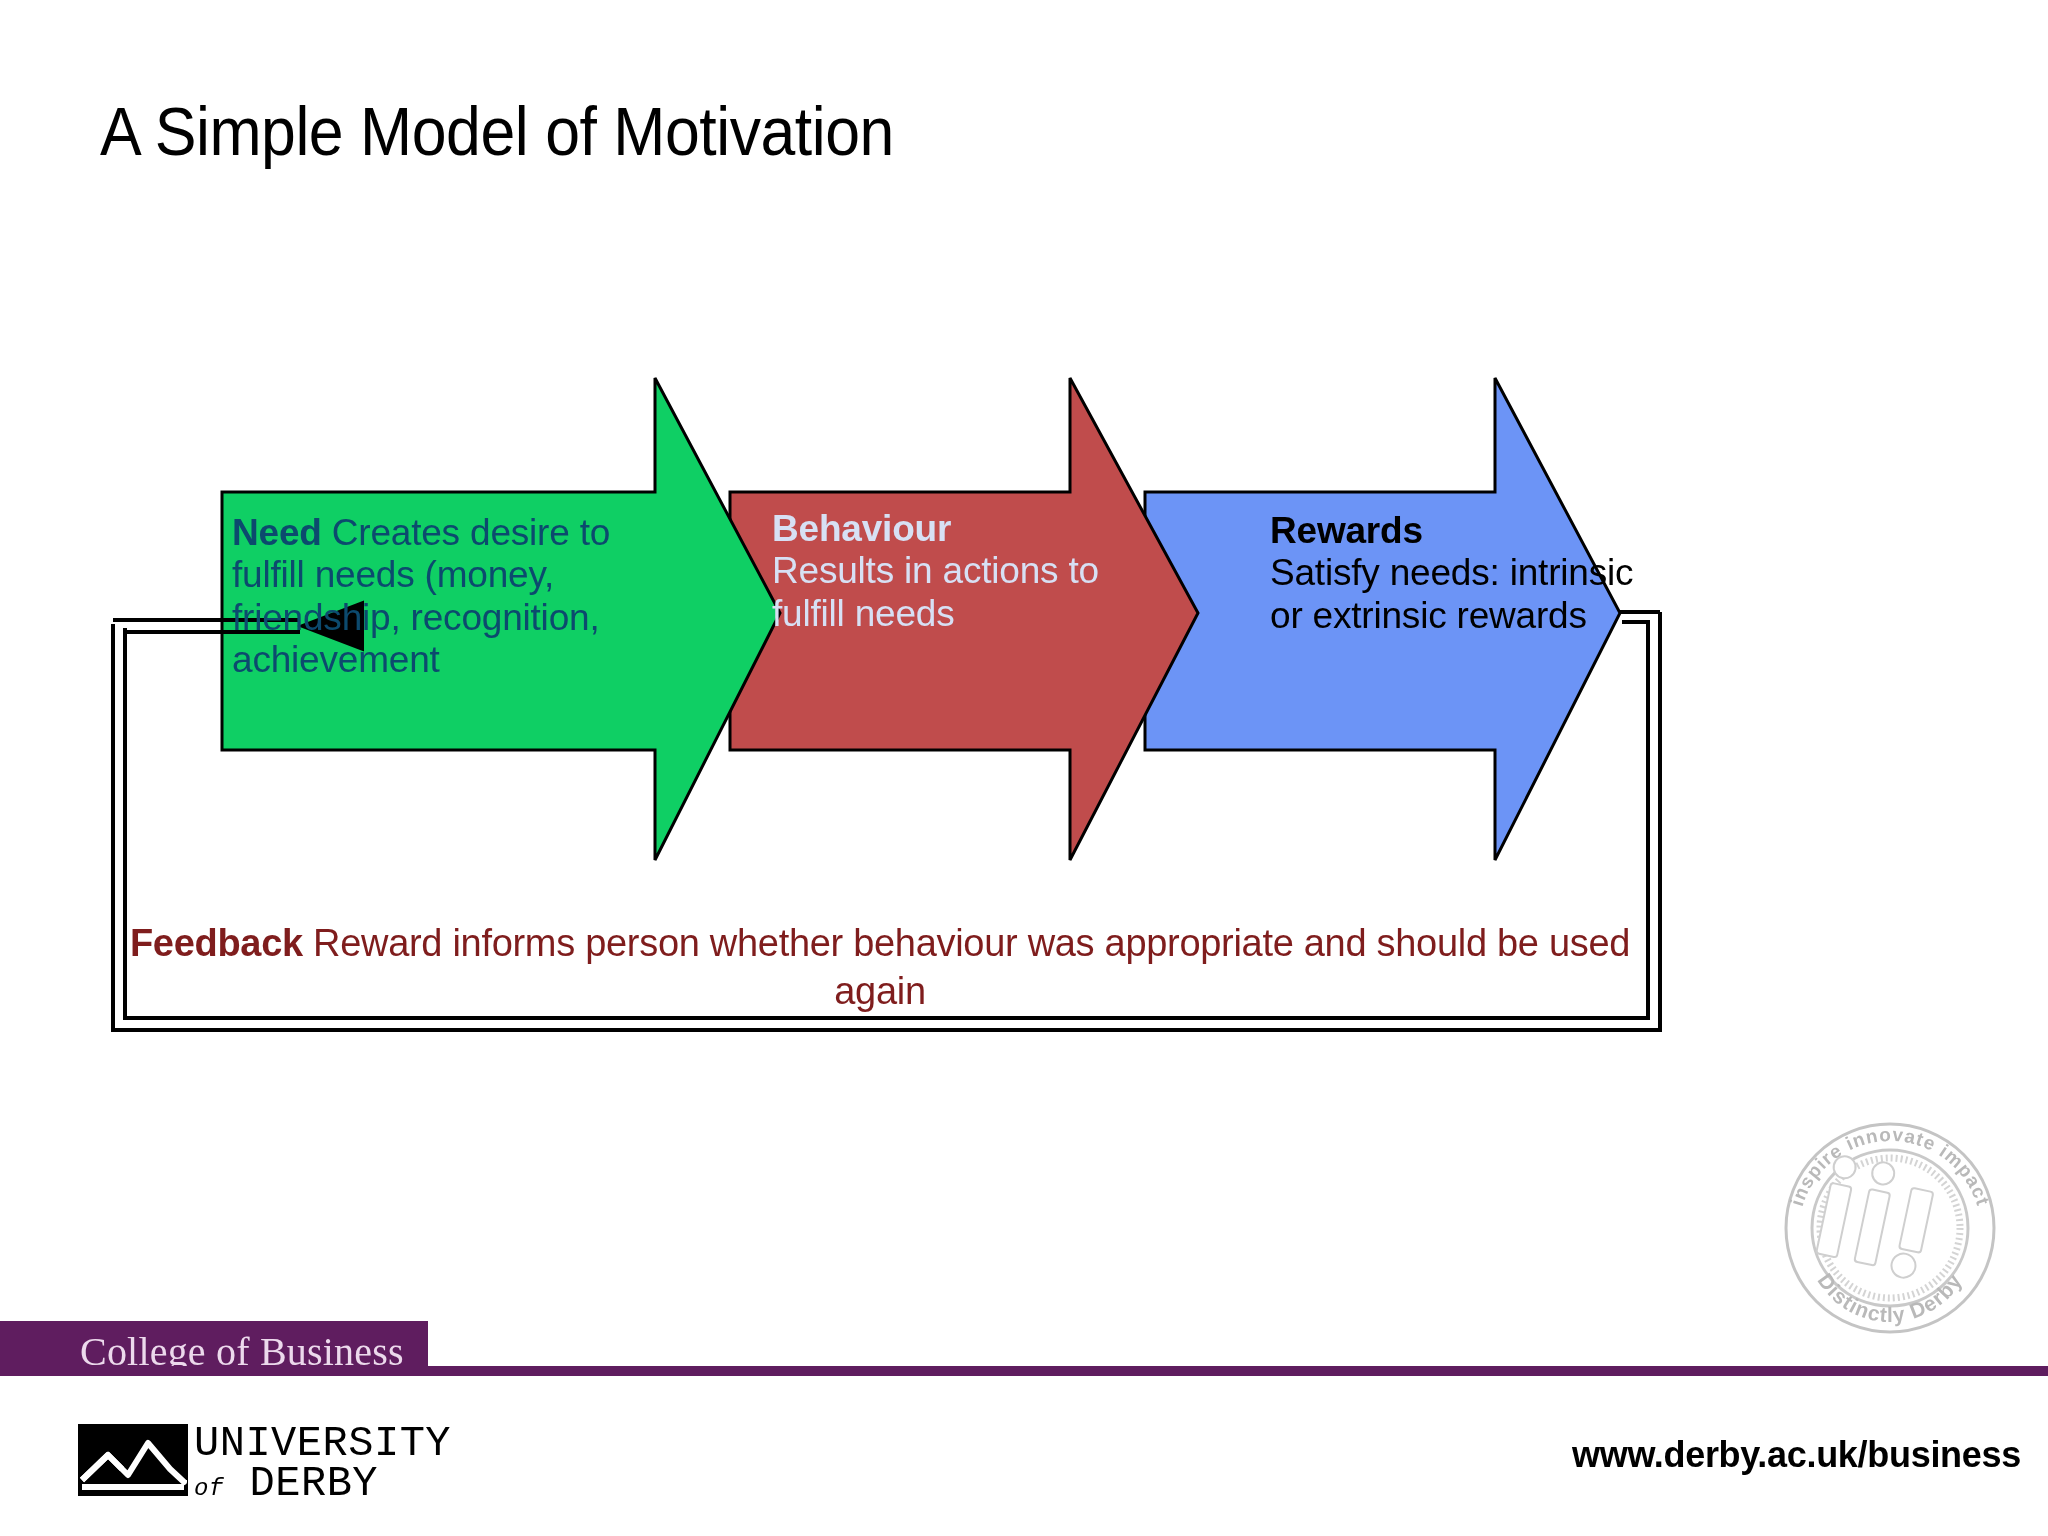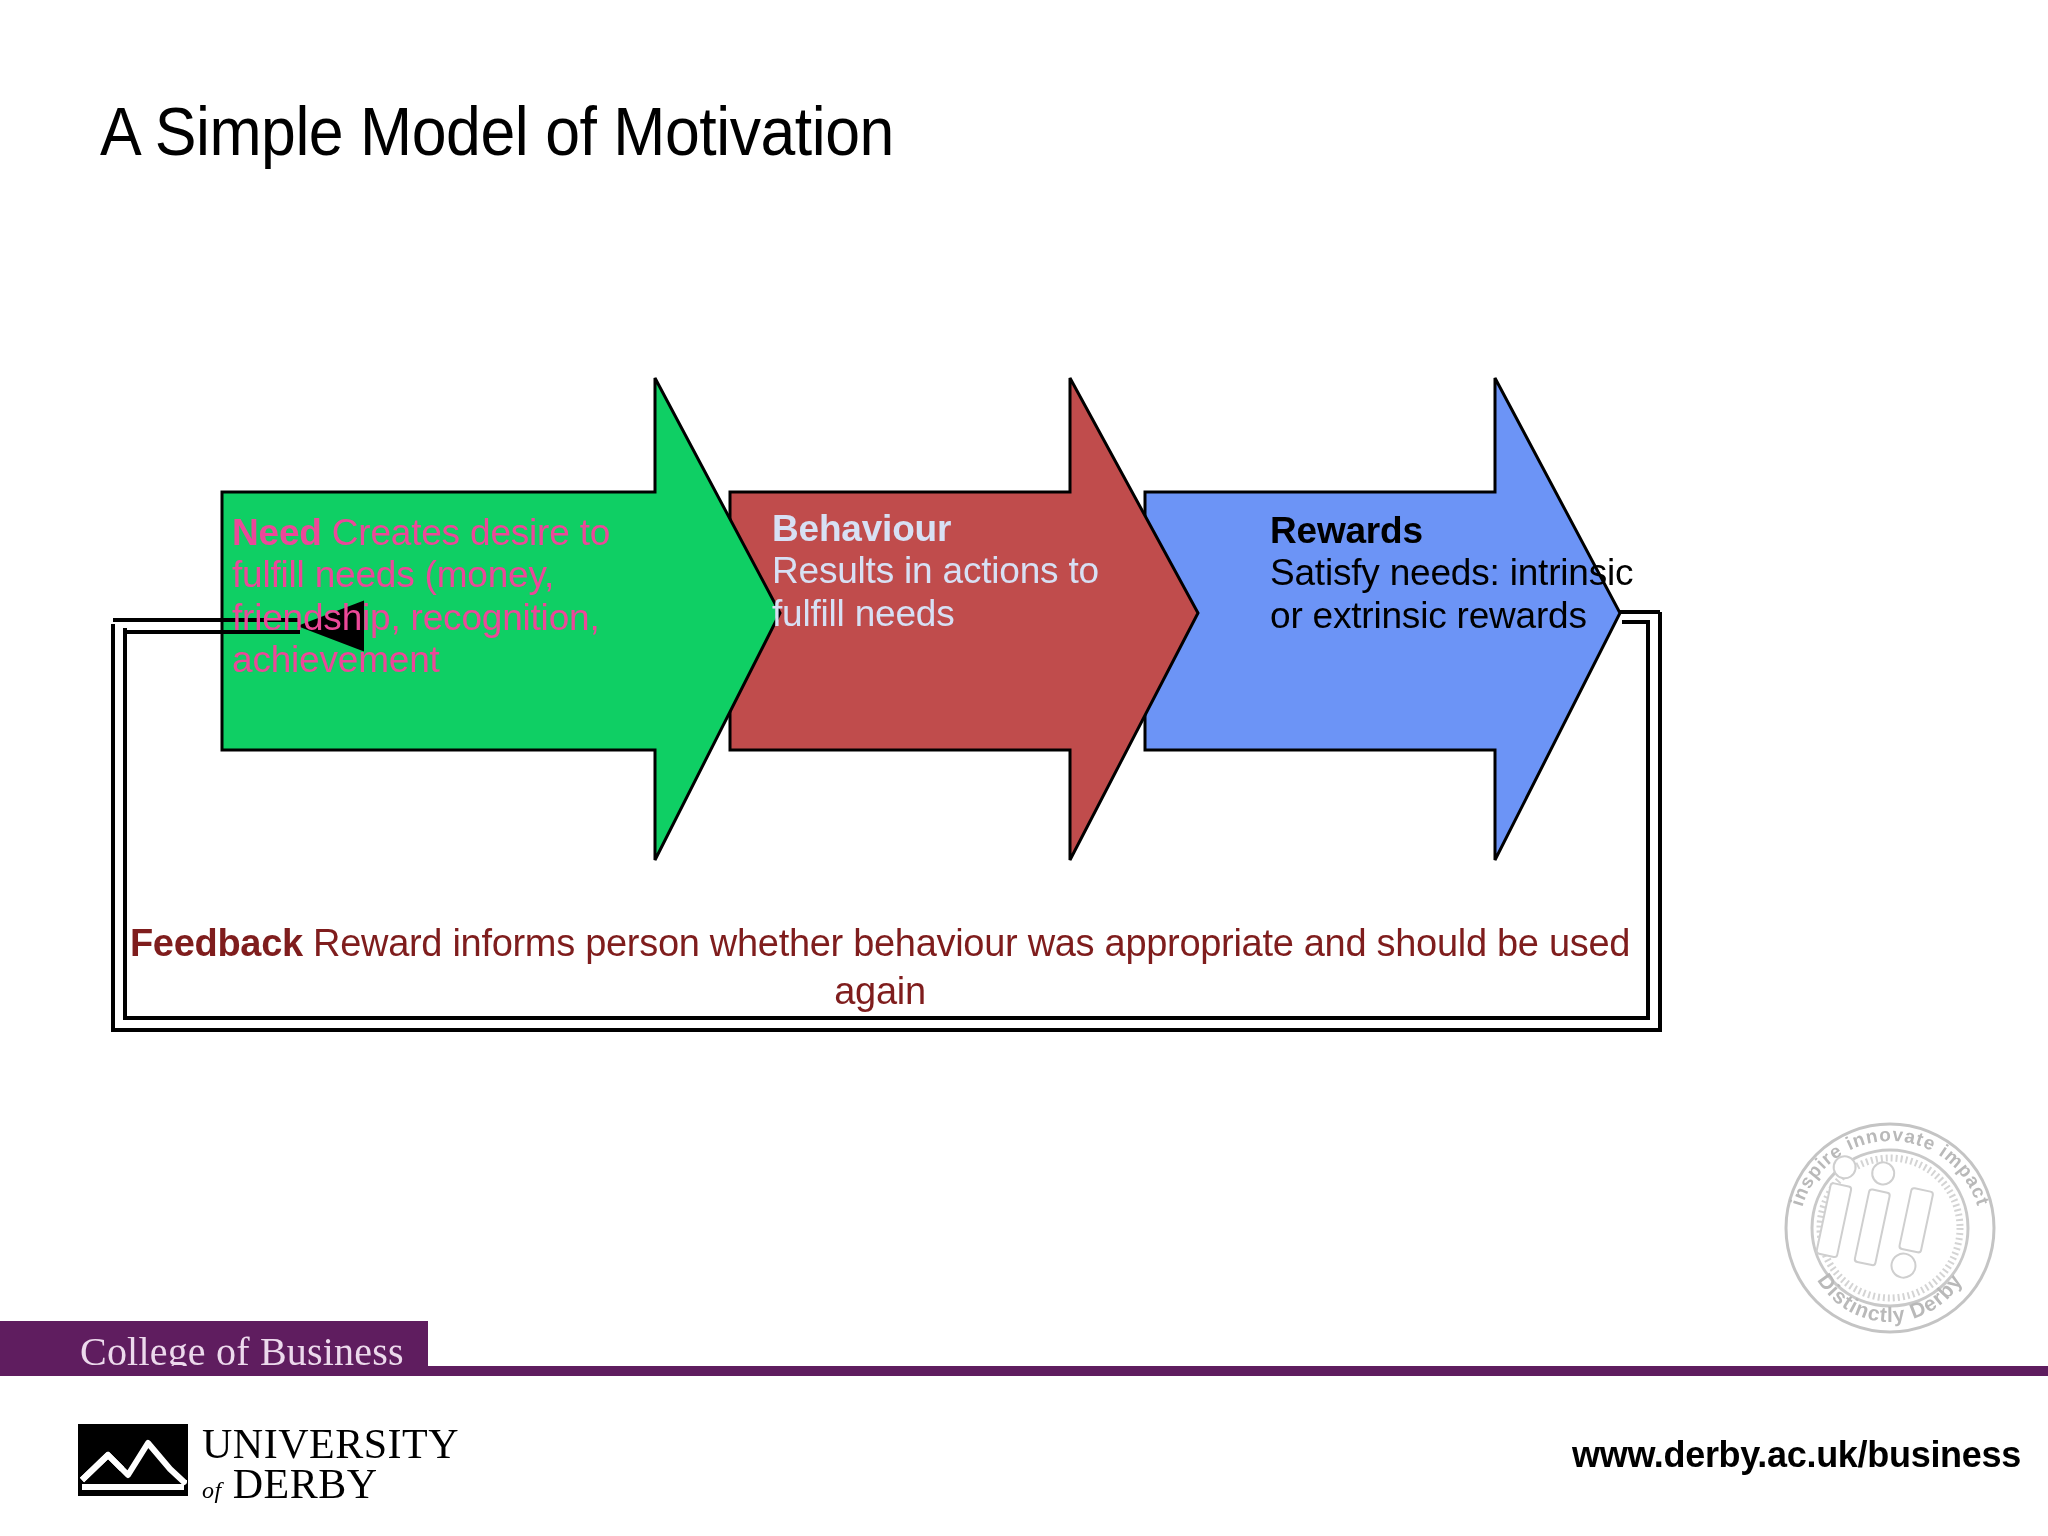--- a/index.html
+++ b/index.html
@@ -57,21 +57,21 @@
     white-space: pre-line;
     letter-spacing: -0.2px;
   }
   .arrow-text .lead {
     font-weight: 700;
   }
   #need-text {
     left: 232px;
     top: 512px;
     width: 420px;
-    color: #ec4899;
+    color: #0c4a6e;
   }
   #behaviour-text {
     left: 772px;
     top: 508px;
     width: 390px;
     color: #d7e0f4;
   }
   #rewards-text {
     left: 1222px;
     top: 510px;
@@ -136,22 +136,22 @@
     top: 1424px;
     display: flex;
     align-items: flex-start;
   }
   #logo-mark {
     width: 110px;
     height: 72px;
     flex: 0 0 auto;
   }
   #logo-words {
-    margin-left: 14px;
-    font-family: Liberation Serif, serif;
+    margin-left: 6px;
+    font-family: Liberation Mono, monospace;
     line-height: 0.96;
   }
   #logo-university {
     font-size: 42px;
     letter-spacing: 0.5px;
     color: #000000;
   }
   #logo-derby-line {
     font-size: 42px;
     letter-spacing: 0.5px;

